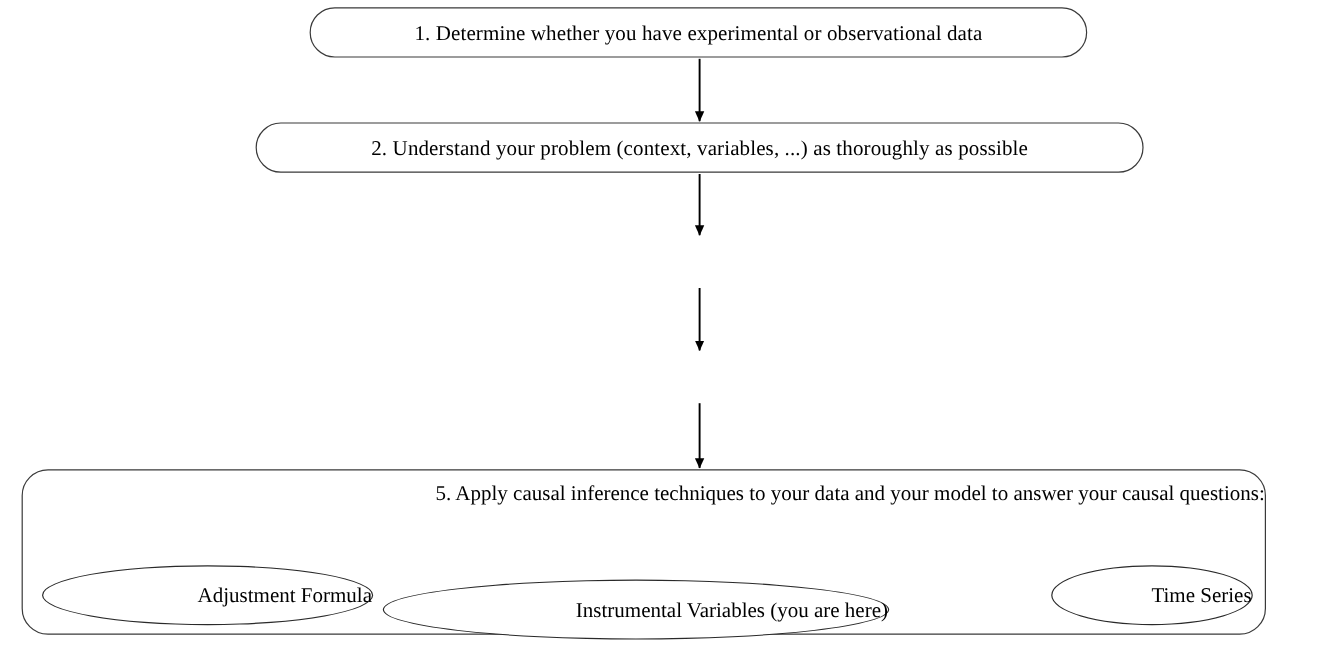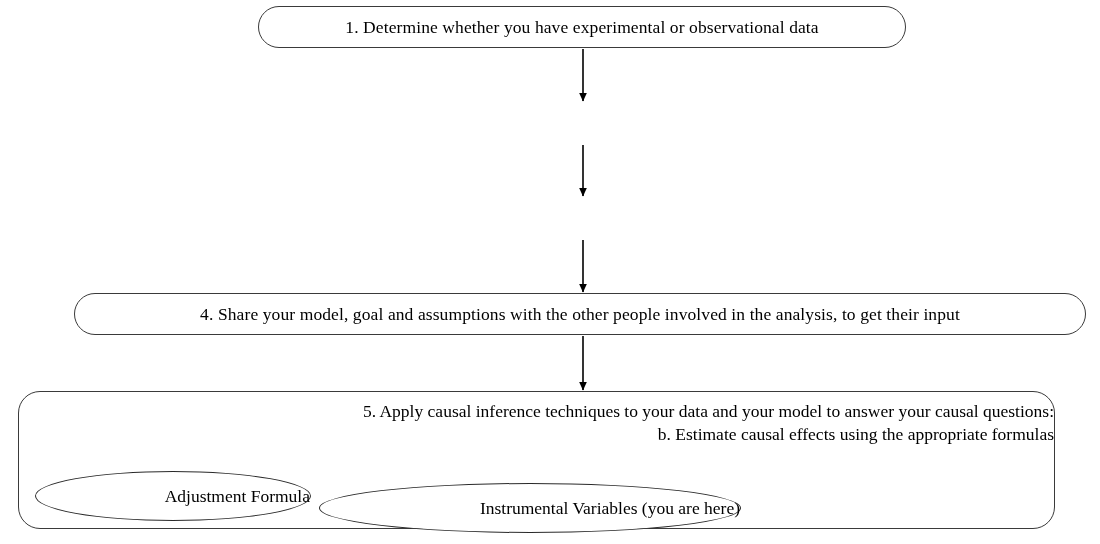--- a/index.html
+++ b/index.html
@@ -126,42 +126,44 @@
 </style>
 </head>
 <body>
 
 <div id="flowchart-root">
 
   <div class="node-box" id="step-1">
     <span class="step-label">1. Determine whether you have experimental or observational data</span>
   </div>
 
+  <div class="node-box" id="step-2">
+    <span class="step-label">2. Understand your problem (context, variables, ...) as thoroughly as possible</span>
+  </div>
 
 
-  <div class="node-box" id="step-4">
-    <span class="step-label">4. Share your model, goal and assumptions with the other people involved in the analysis, to get their input</span>
-  </div>
 
   <div id="step-5-container">
 
     <div id="step-5-text">
       <span class="sub-line">5. Apply causal inference techniques to your data and your model to answer your causal questions:</span>
-      <span class="sub-line">b. Estimate causal effects using the appropriate formulas</span>
     </div>
 
     <div id="technique-row">
       <div class="technique-ellipse" id="technique-adjustment-formula">
         <span>Adjustment Formula</span>
       </div>
 
       <div class="technique-ellipse" id="technique-instrumental-variables">
         <span>Instrumental Variables (you are here)</span>
       </div>
 
+      <div class="technique-ellipse" id="technique-time-series">
+        <span>Time Series</span>
+      </div>
     </div>
   </div>
 
   <svg id="arrow-layer" viewBox="0 0 1100 544">
     <defs>
       <marker id="arrowhead" markerWidth="9" markerHeight="9" refX="8.2" refY="4.5" orient="auto" markerUnits="userSpaceOnUse">
         <path d="M 0 0.6 L 8.6 4.5 L 0 8.4 z" fill="#000000"></path>
       </marker>
     </defs>
     <g stroke="#000000" stroke-width="1.6" fill="none" marker-end="url(#arrowhead)">

